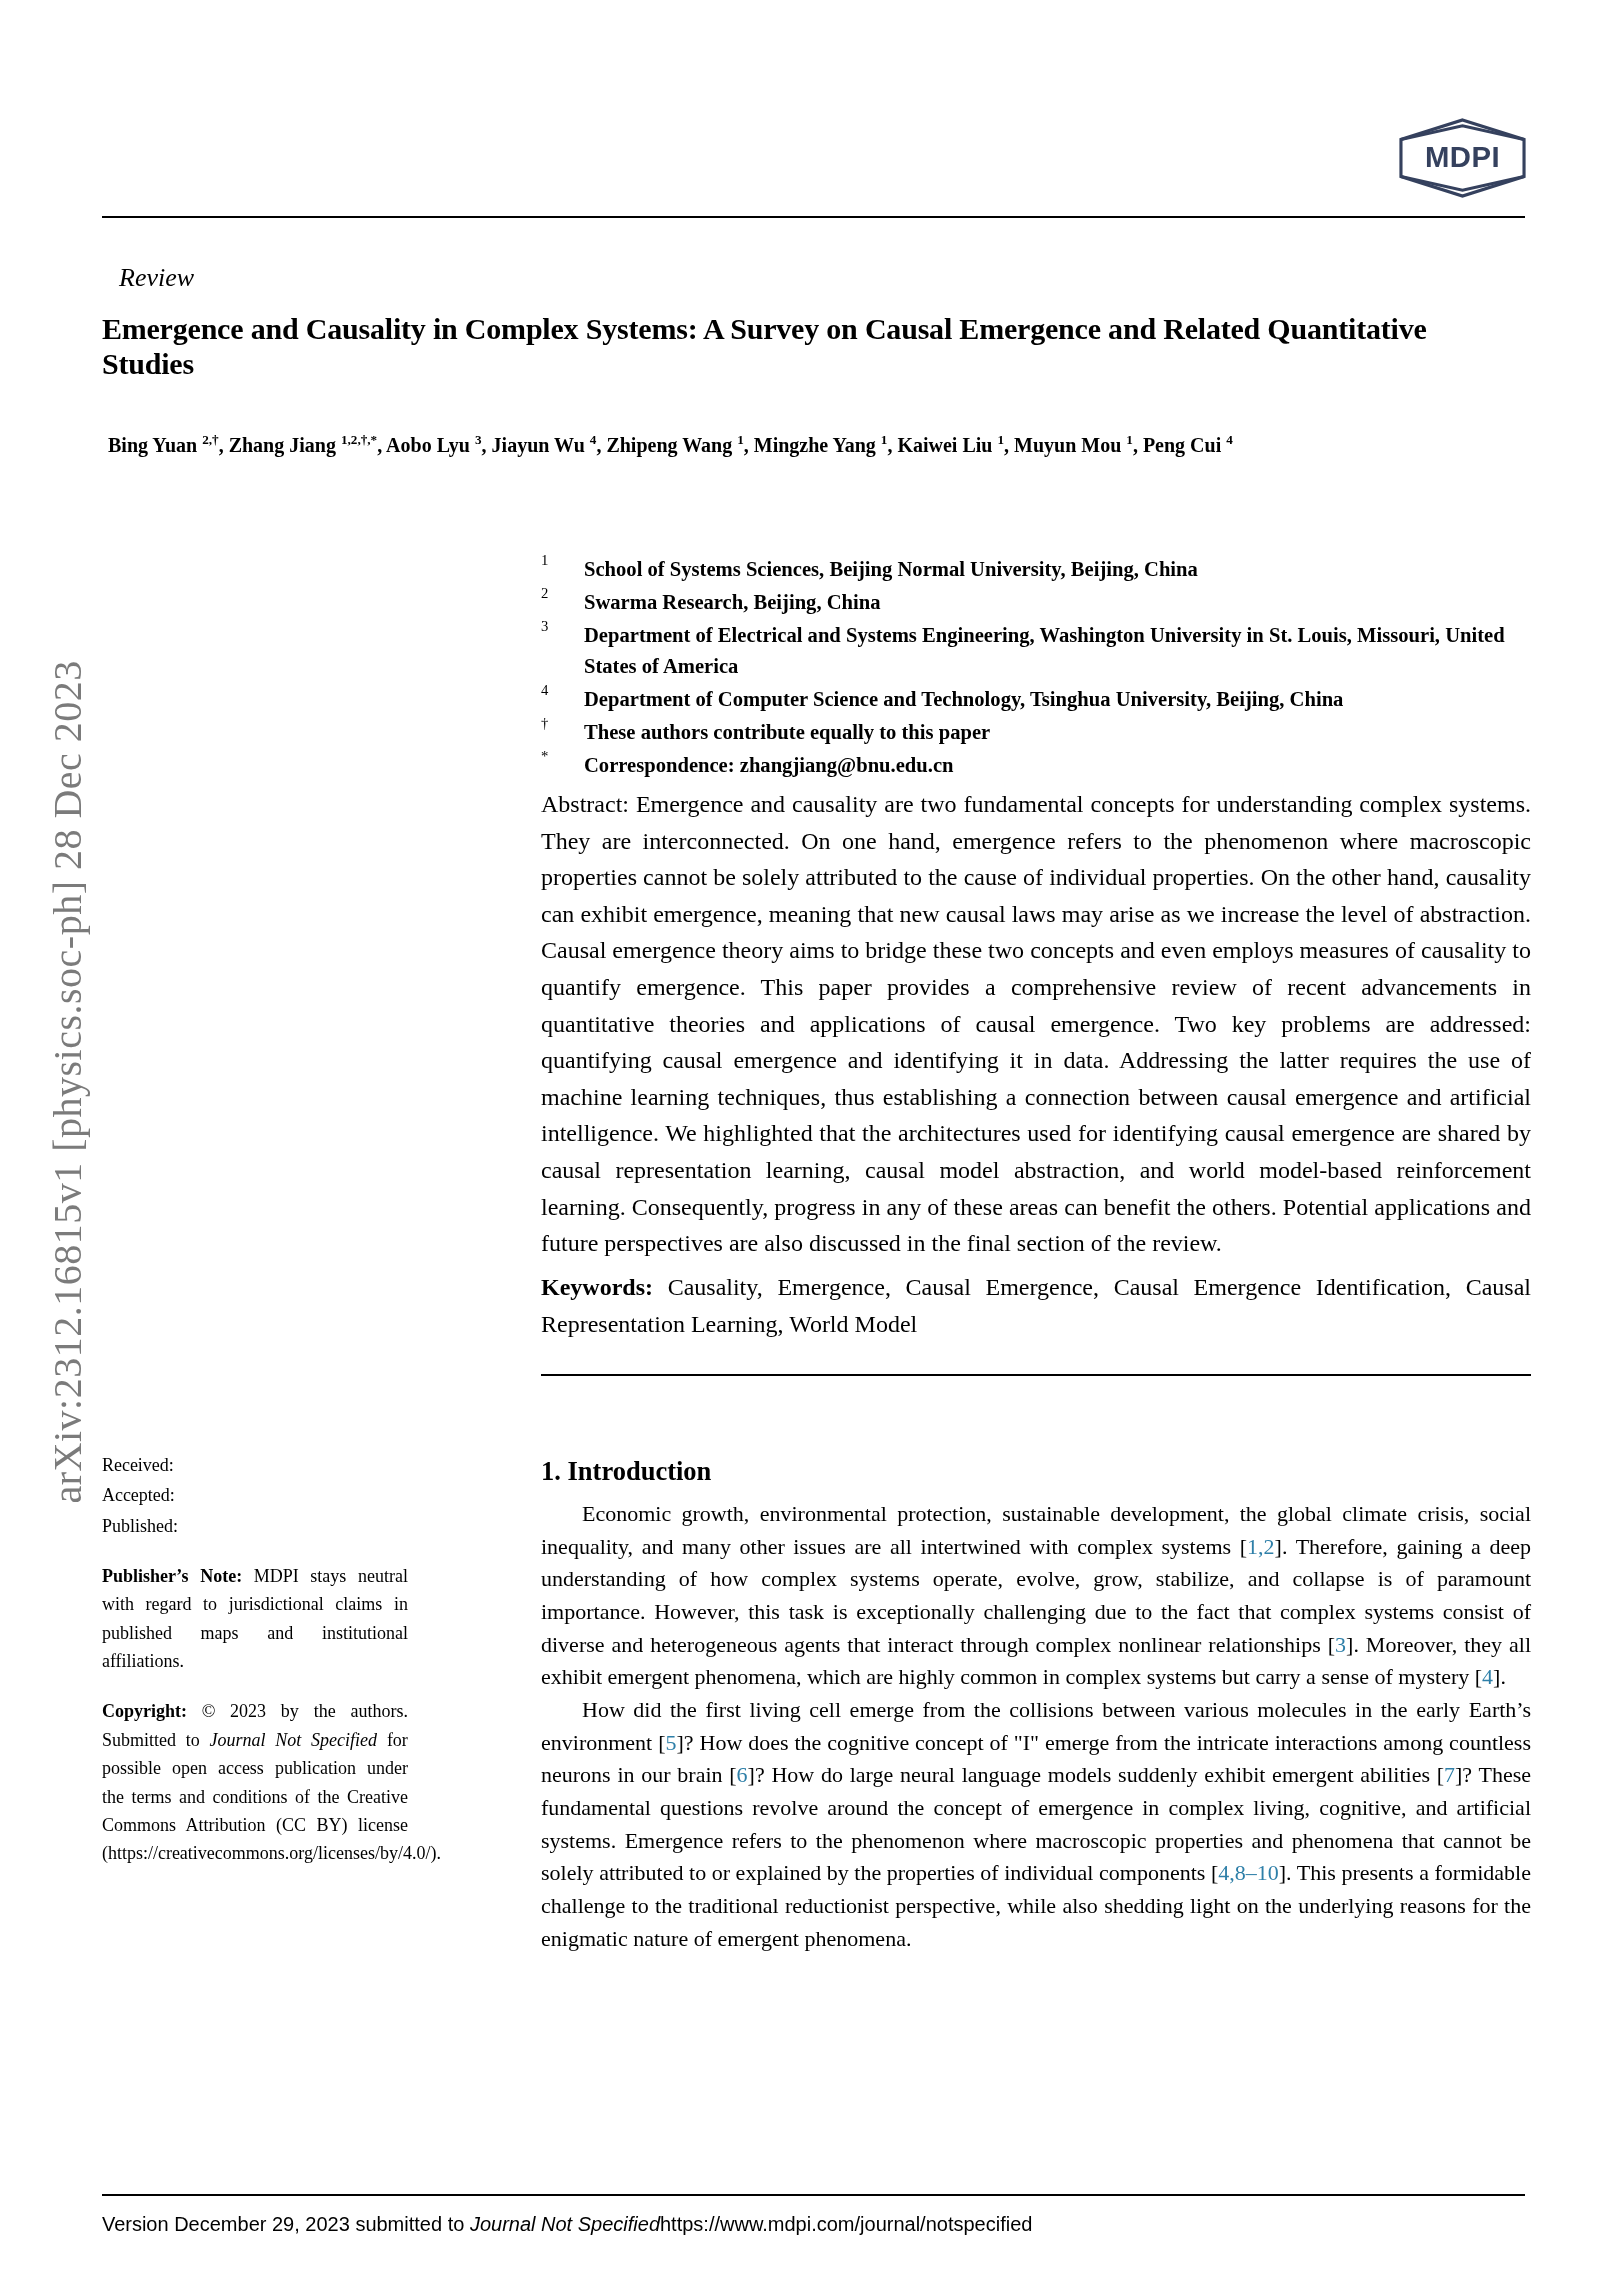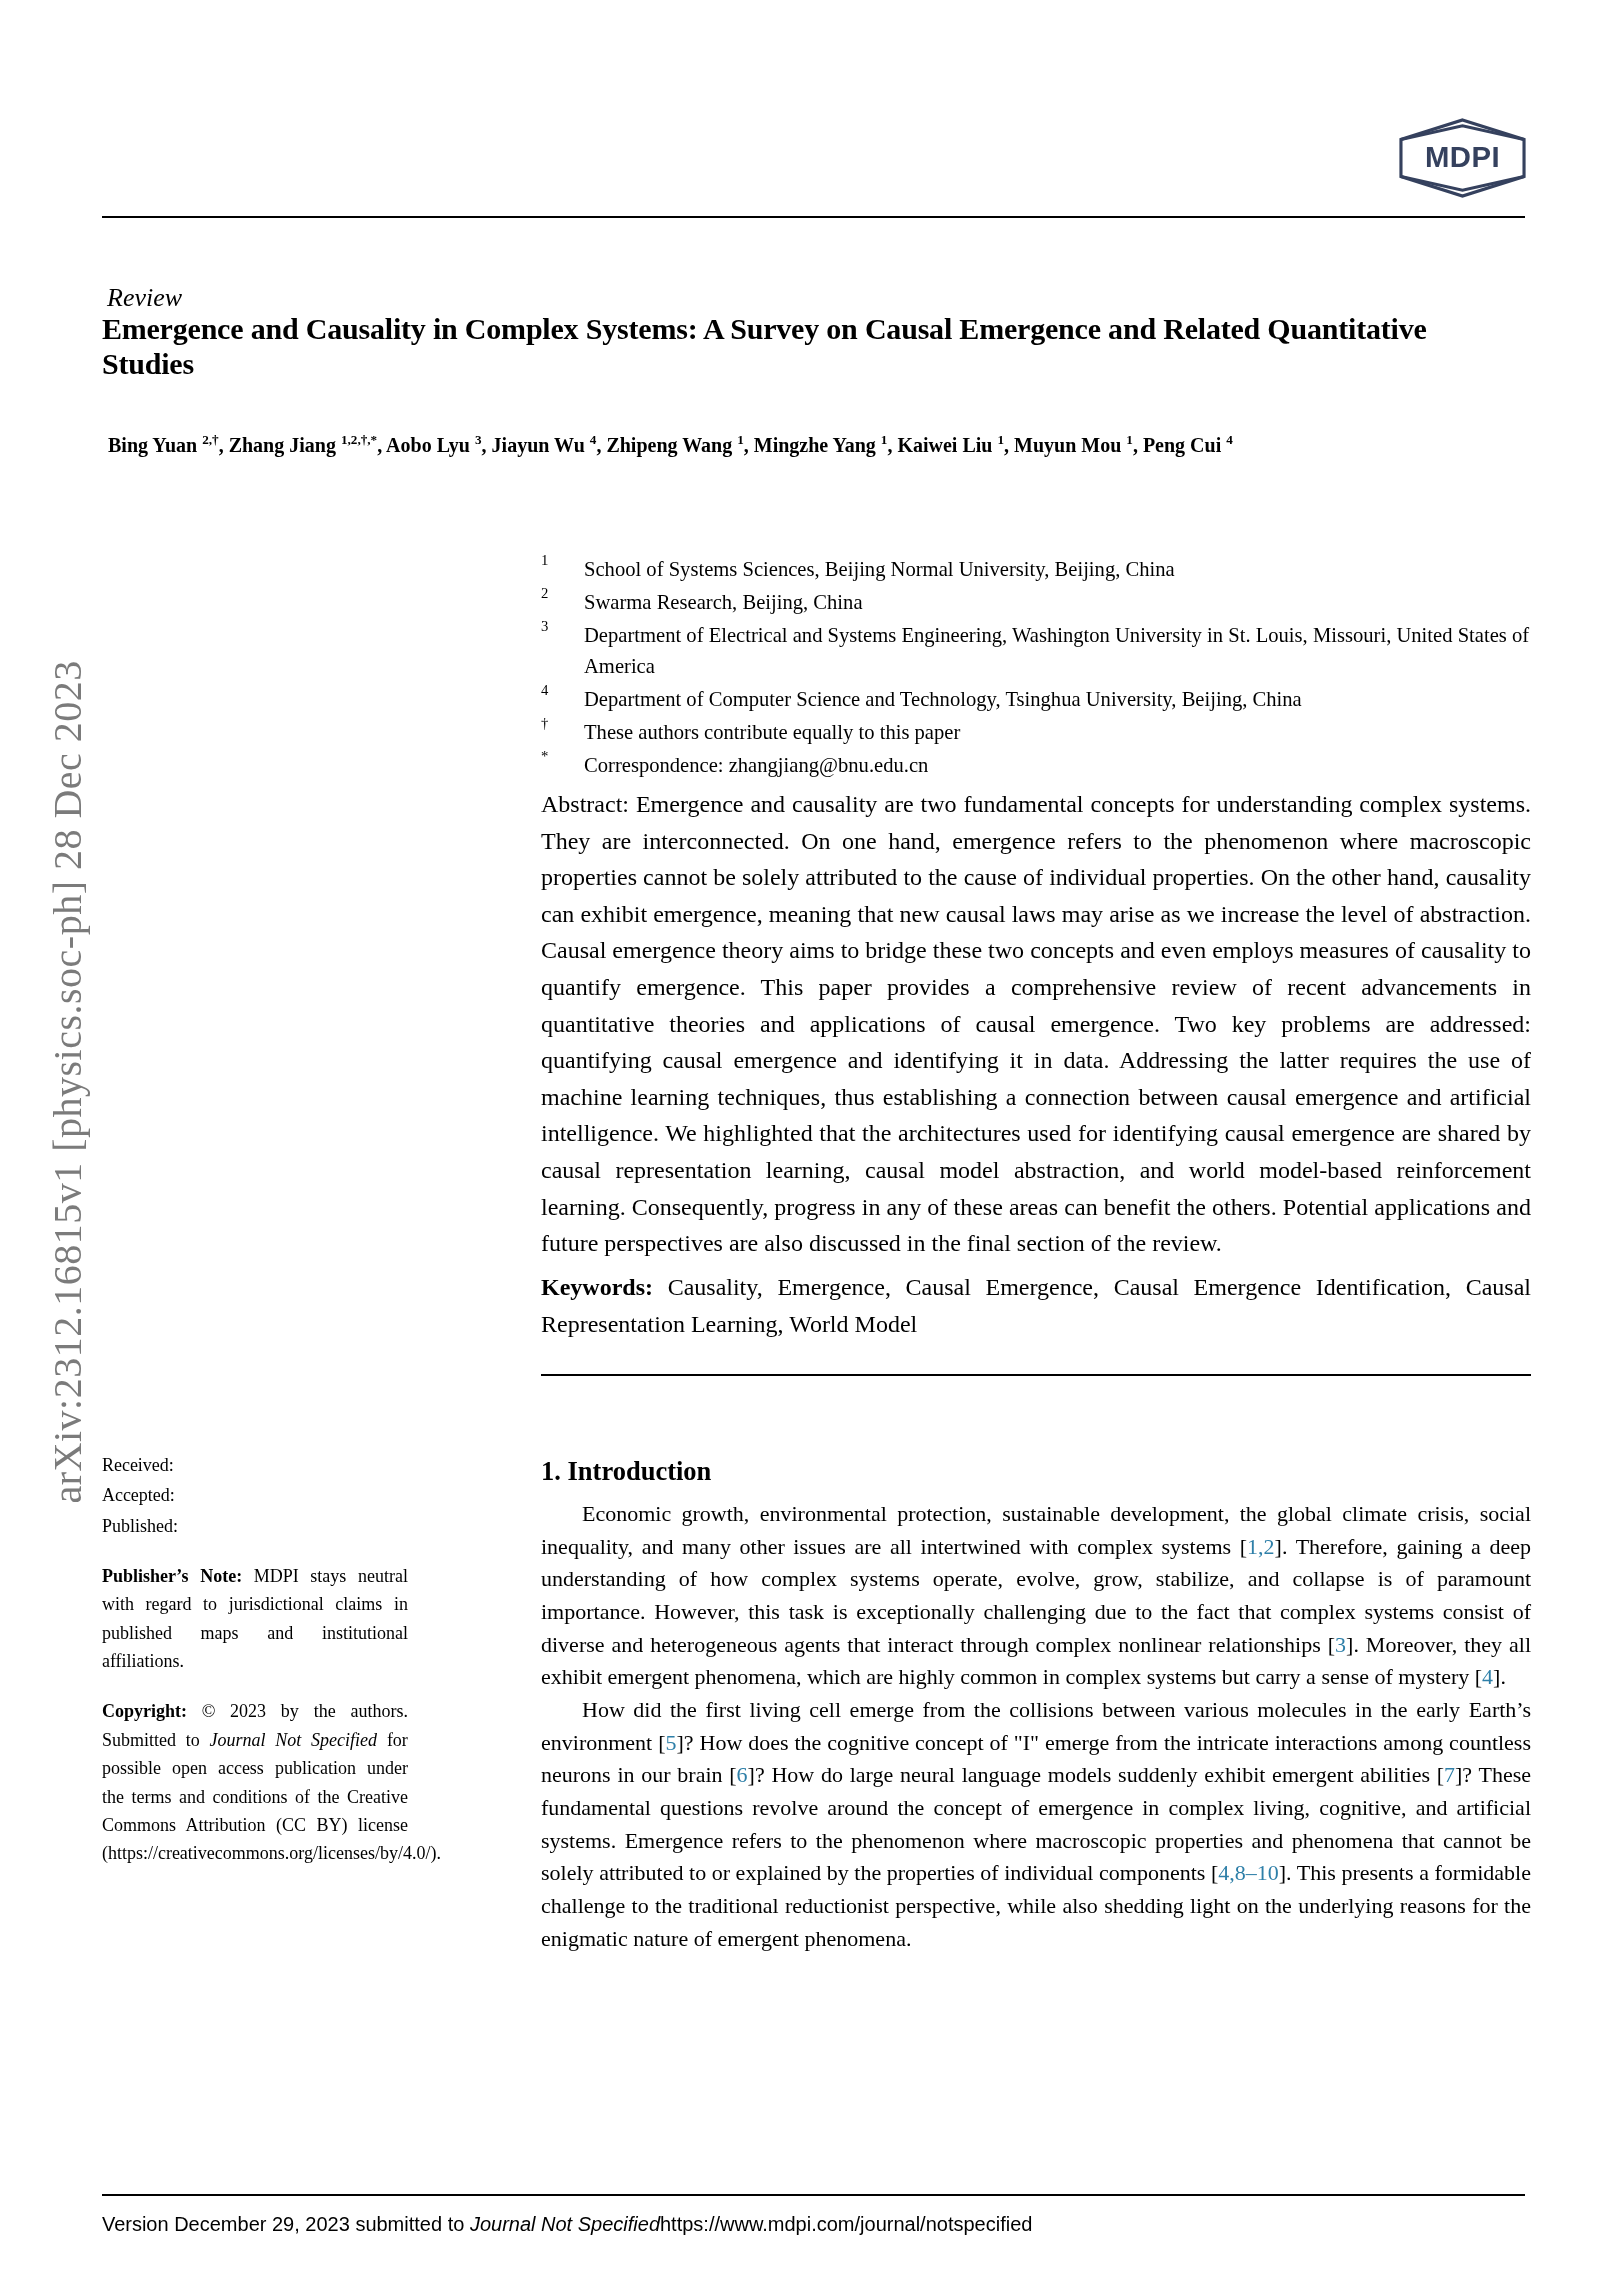--- a/index.html
+++ b/index.html
@@ -59,27 +59,26 @@
     position: absolute;
     left: 3.9px;
     top: 216px;
     width: 1423px;
     height: 2px;
     background: #000000;
   }
 
   .doc-type {
     position: absolute;
-    left: 9px;
+    left: 21px;
     top: 263px;
     font-style: italic;
     font-size: 26px;
     font-family: "Liberation Serif", serif;
     color: #000;
-    margin-top: 20px;
   }
 
   .title {
     position: absolute;
     left: 3.9px;
     top: 292px;
     width: 1353px;
     font-size: 30px;
     font-weight: bold;
     line-height: 1.16;
@@ -114,21 +113,21 @@
     align-items: flex-start;
     margin-bottom: 2.5px;
   }
   .affil-mark {
     width: 43px;
     flex: 0 0 43px;
     font-size: 14.7px;
     position: relative;
     top: -3.9px;
   }
-  .affil-text { flex: 1 1 auto; }
+  .affil-text { flex: 1 1 auto; font-weight: bold; }
 
   
   .abstract {
     position: absolute;
     left: 443px;
     top: 786px;
     width: 990px;
     font-size: 24px;
     line-height: 1.525;
     text-align: justify;

